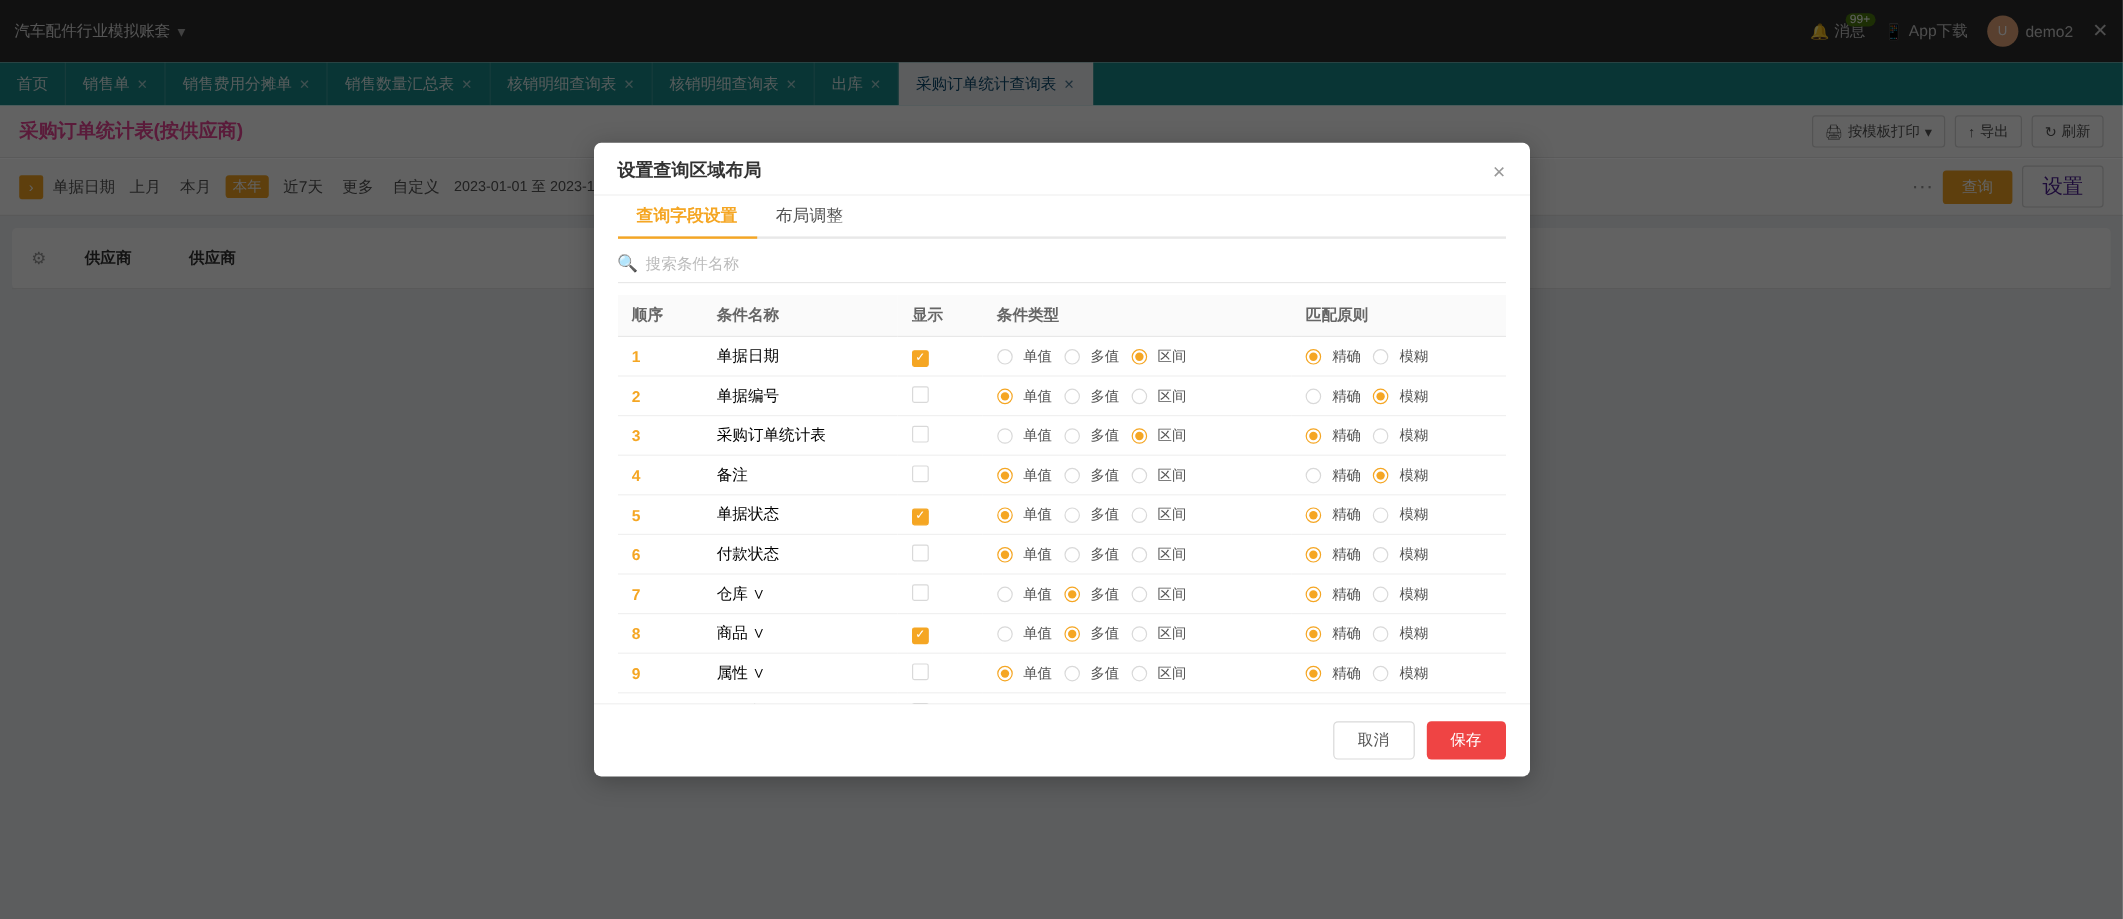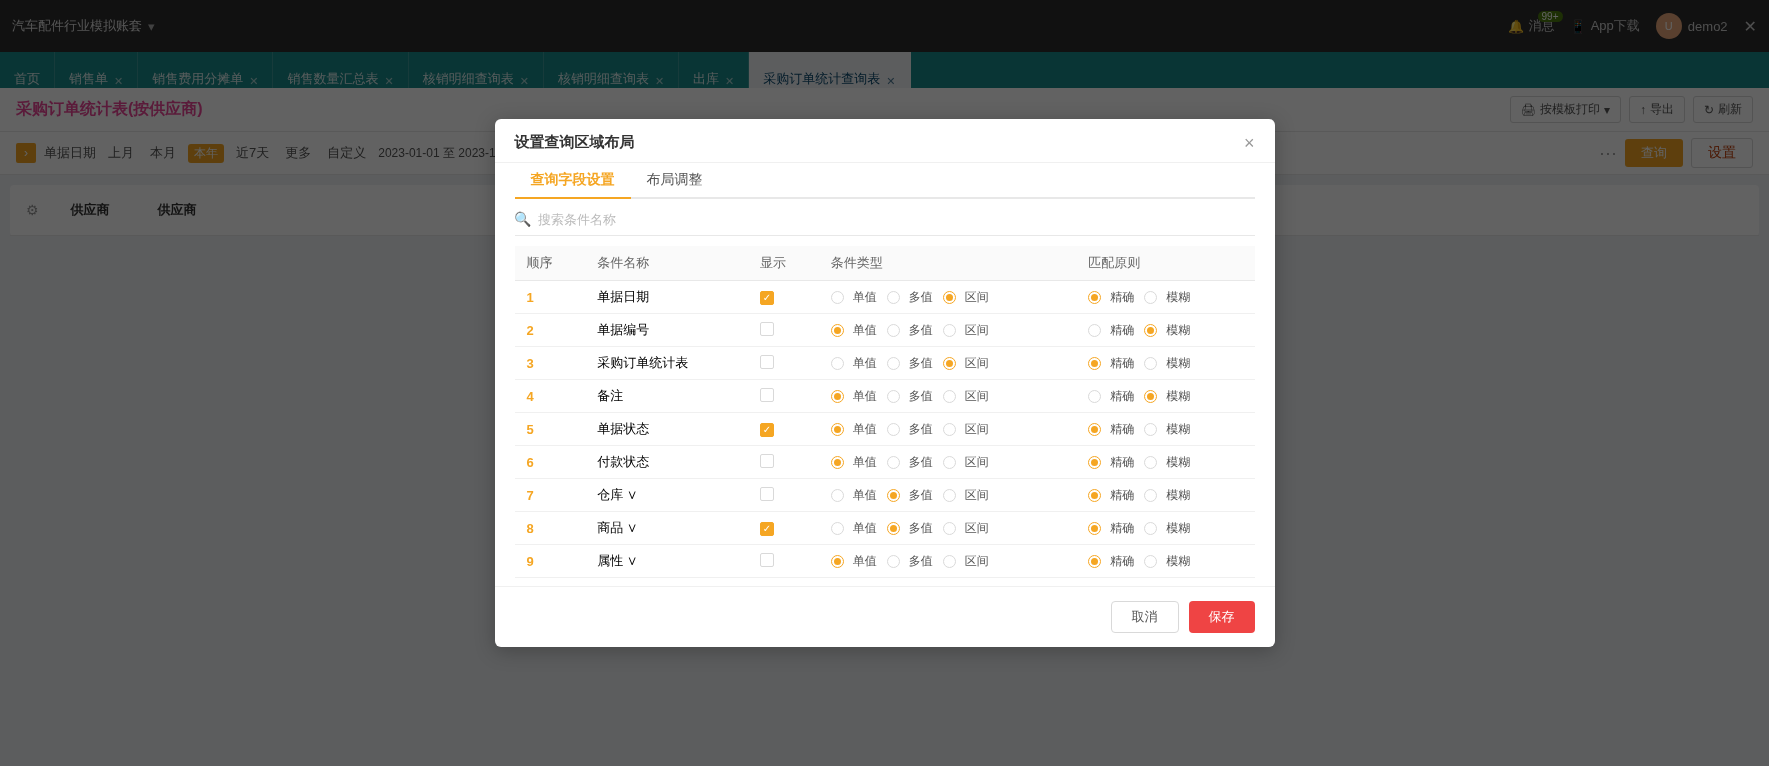--- a/index.html
+++ b/index.html
@@ -26,21 +26,21 @@
       background: #1a8a8a;
       height: 36px;
       display: flex;
       align-items: center;
       padding: 0 0;
       gap: 0;
     }
     .tab-item {
       height: 36px;
       display: flex;
-      align-items: flex-end;
+      align-items: center;
       padding: 0 14px;
       color: rgba(255,255,255,0.85);
       font-size: 13px;
       cursor: pointer;
       border-right: 1px solid rgba(255,255,255,0.15);
       white-space: nowrap;
     }
     .tab-item.active {
       background: #f0f2f5;
       color: #0c4a6e;
@@ -192,21 +192,21 @@
 
     
     .cond-table {
       width: 100%;
       border-collapse: collapse;
       font-size: 13px;
     }
     .cond-table th {
       background: #fafafa;
       color: #666;
-      font-weight: 400;
+      font-weight: 700;
       padding: 8px 12px;
       text-align: left;
       border-bottom: 1px solid #e8e8e8;
     }
     .cond-table td {
       padding: 7px 12px;
       border-bottom: 1px solid #f0f0f0;
       vertical-align: middle;
     }
 
@@ -299,26 +299,26 @@
       background: #f5a623;
       color: #fff;
       border: none;
       padding: 5px 16px;
       border-radius: 3px;
       cursor: pointer;
       font-size: 13px;
     }
     .btn-set {
       background: #fff;
-      color: #c2410c;
+      color: #4c1d95;
       border: 1px solid #d9d9d9;
       padding: 5px 16px;
       border-radius: 3px;
       cursor: pointer;
-      font-size: 14px;
+      font-size: 17px;
     }
   </style>
 </head>
 <body>
 
 <div class="bg-page">
 
   <div class="top-nav">
     <div class="top-nav-left">
       <span>汽车配件行业模拟账套</span>

